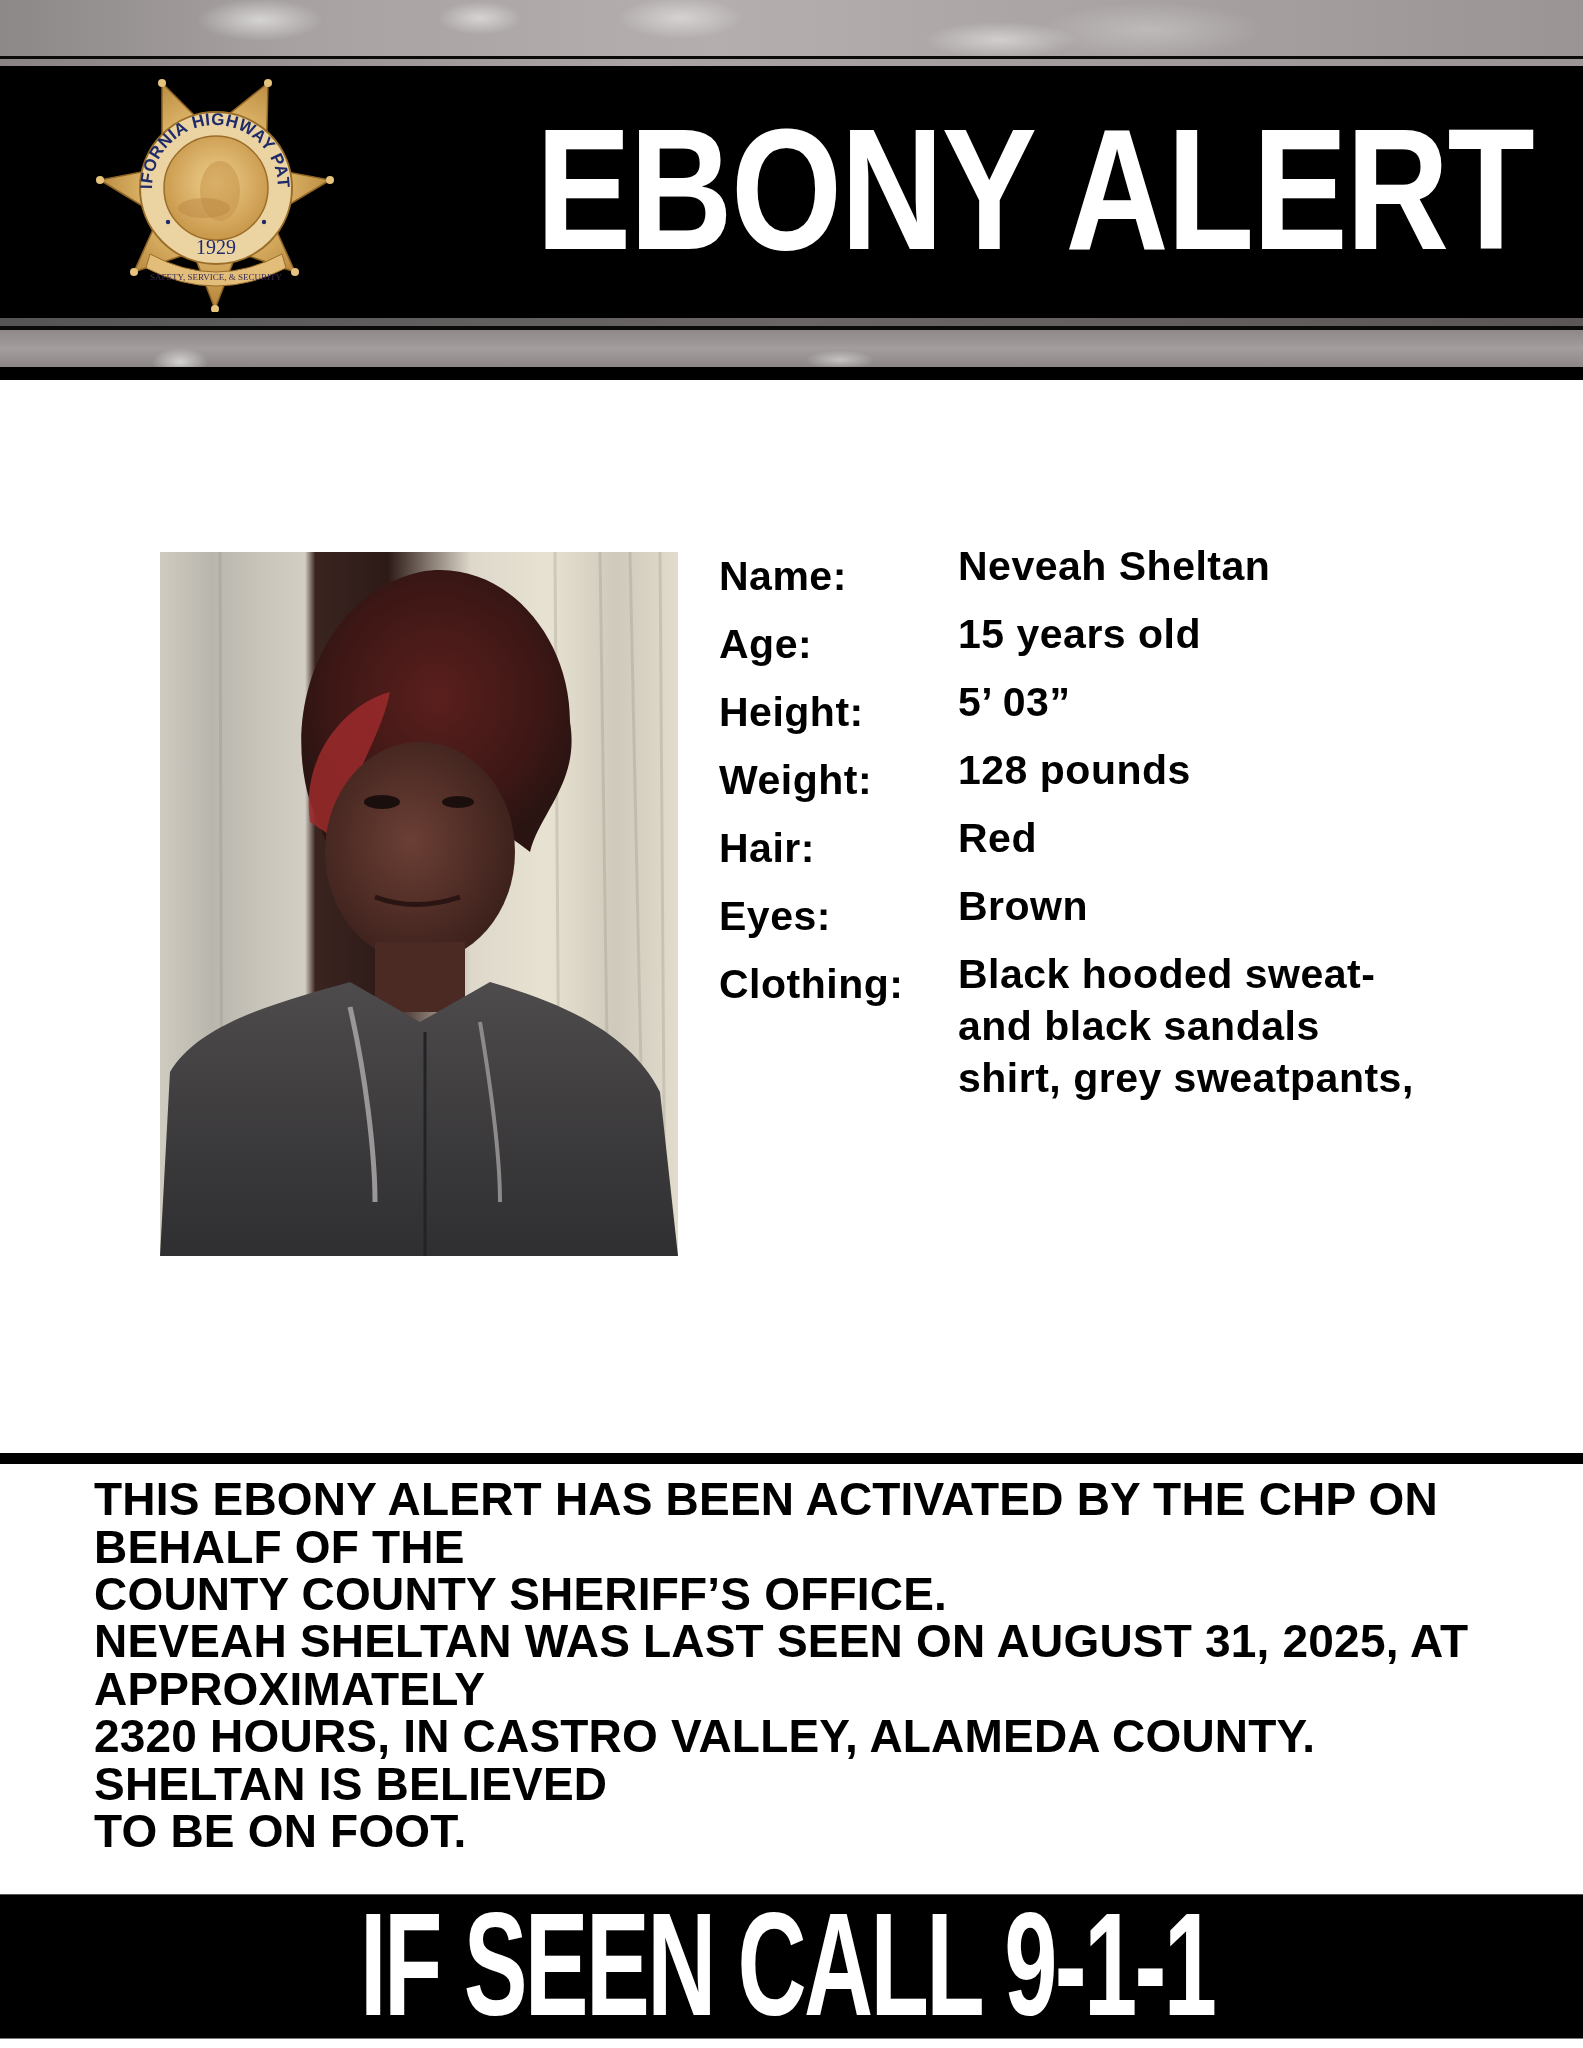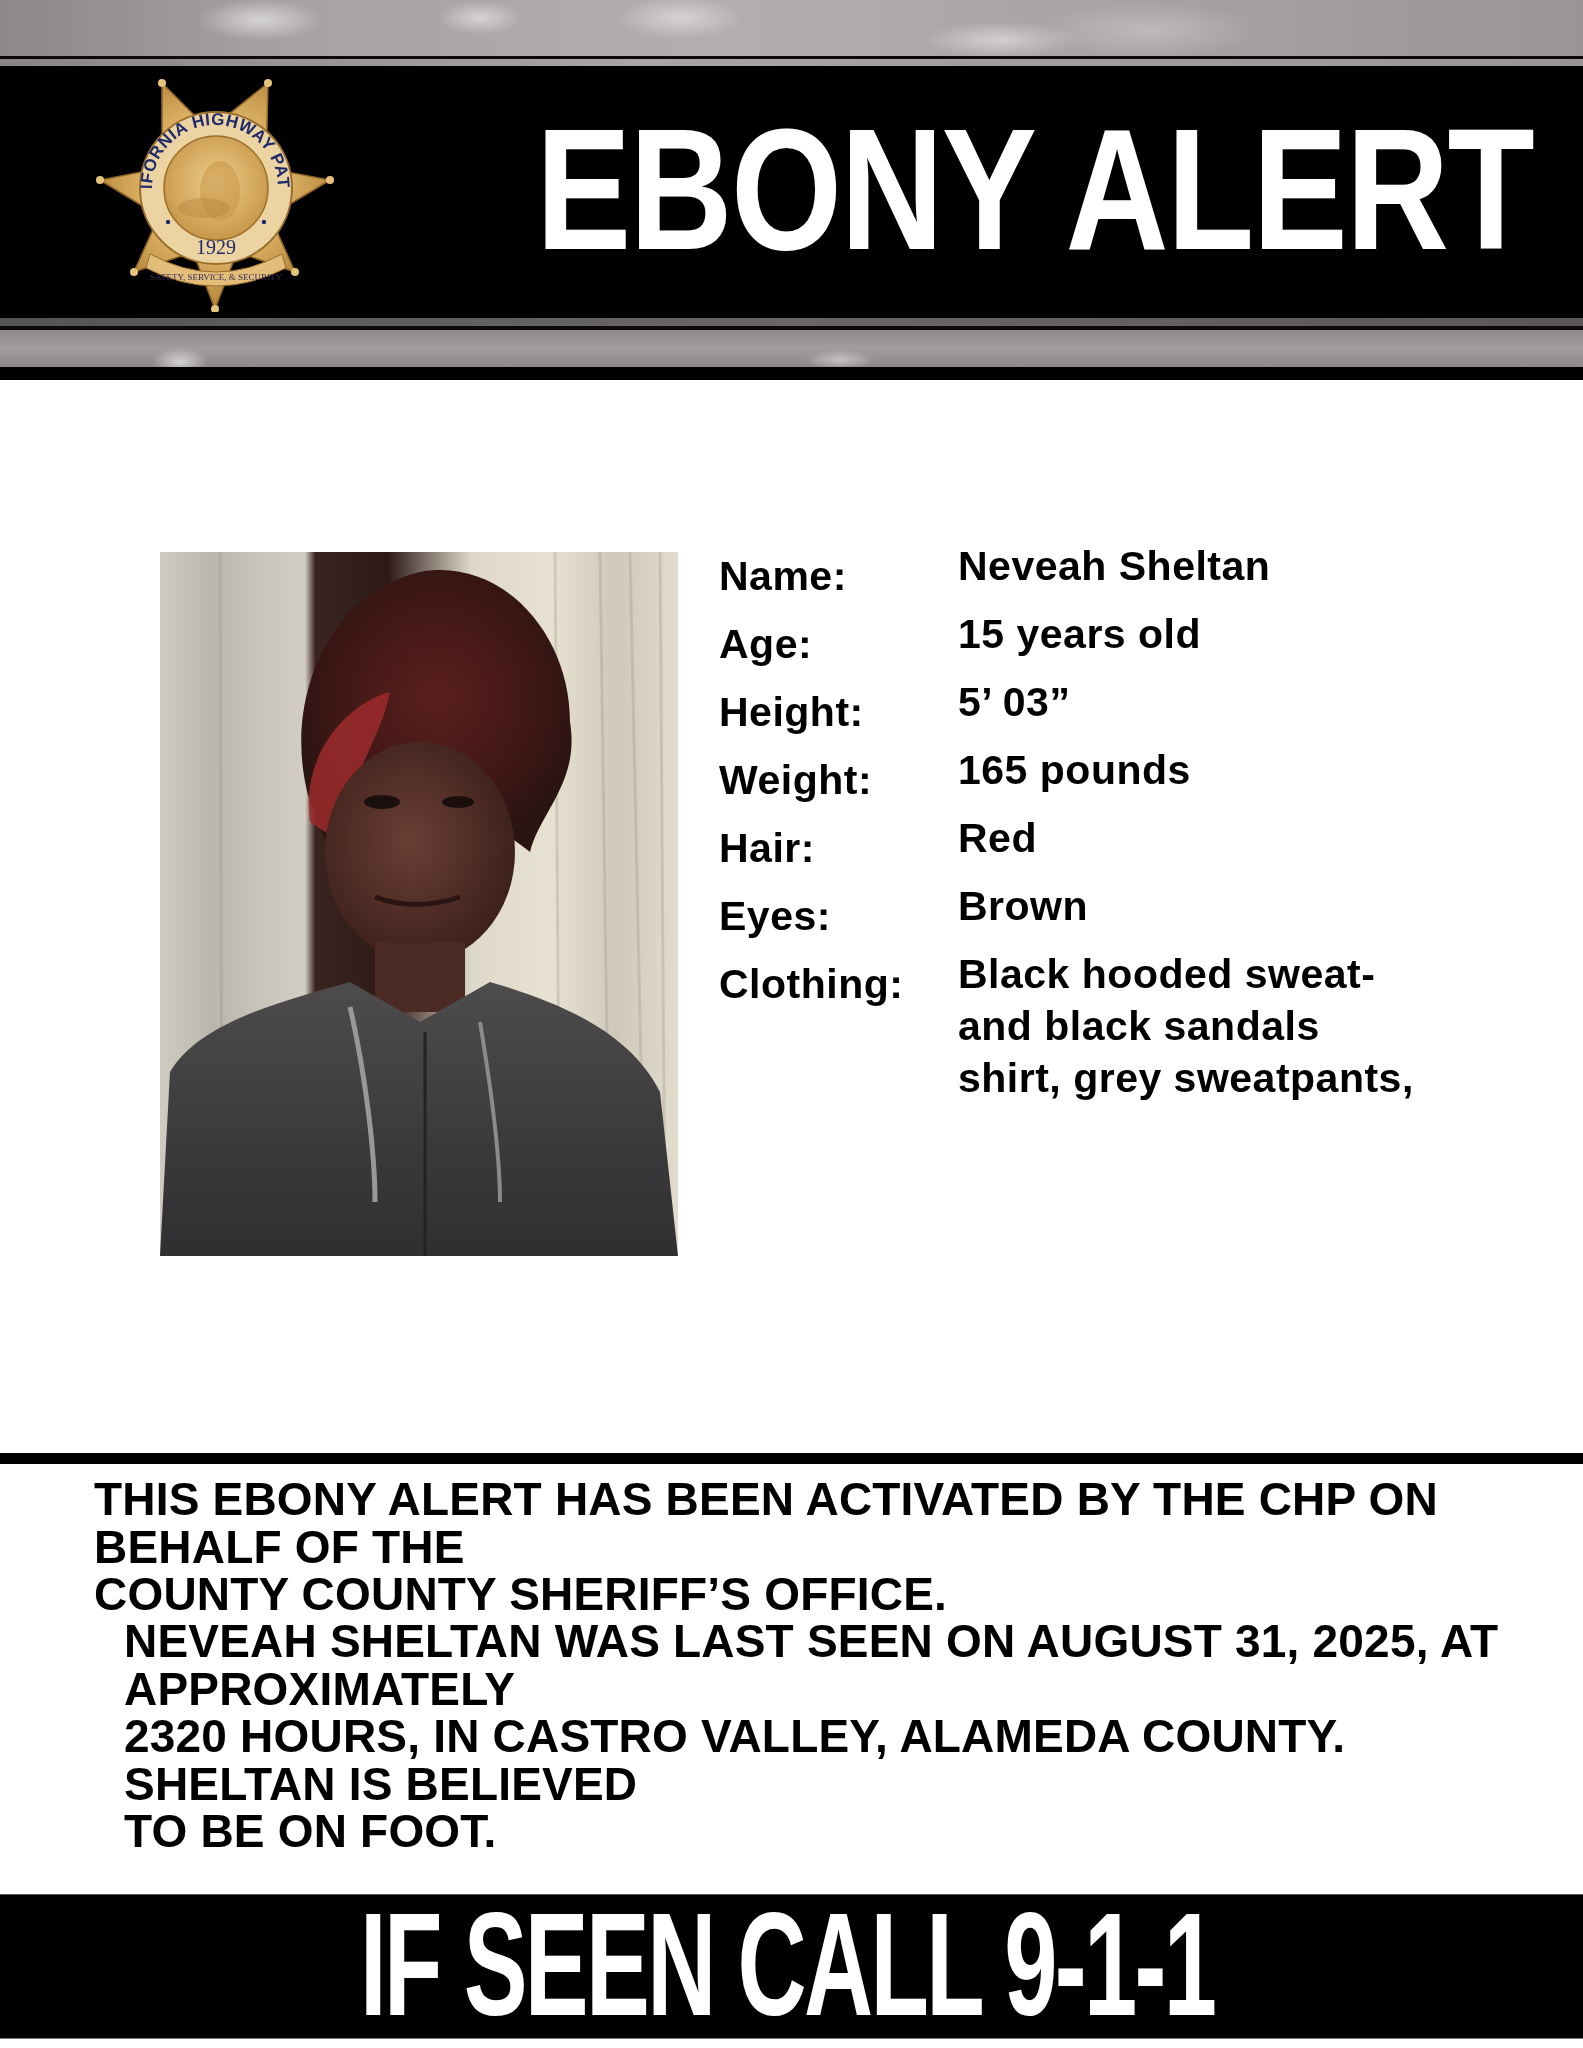--- a/index.html
+++ b/index.html
@@ -53,21 +53,21 @@
   .row .lbl { position: absolute; left: 0; top: 0; white-space: nowrap; margin-top: 10px; }
   .row .val { position: absolute; left: 239px; top: 0; width: 530px; }
 
   
   .rule { position: absolute; left: 0; top: 1453px; width: 1583px; height: 11px; background: #000; }
   .para {
     position: absolute; left: 94px; width: 1420px; font-weight: bold; font-size: 46px; line-height: 47.5px;
     letter-spacing: 0.2px;
   }
   .p1 { top: 1476px; }
-  .p2 { top: 1618px; margin-left: 30px; }
+  .p2 { top: 1618px; }
 
   
   .footer { position: absolute; left: 0; top: 1894px; width: 1583px; height: 143px; background: #000; border-top: 1px solid #555; border-bottom: 1px solid #777; }
   .footer-text {
     position: absolute; left: 360px; top: 1892px; height: 140px; white-space: nowrap;
     color: #fff; font-weight: bold; font-size: 146px; line-height: 146px; letter-spacing: -4px;
     transform-origin: left top; transform: scaleX(0.655);
   }
 </style>
 </head>
@@ -183,21 +183,21 @@
   <div class="row" style="top:68px;">
     <span class="lbl">Age:</span>
     <span class="val">15 years old</span>
   </div>
   <div class="row" style="top:136px;">
     <span class="lbl">Height:</span>
     <span class="val">5’ 03”</span>
   </div>
   <div class="row" style="top:204px;">
     <span class="lbl">Weight:</span>
-    <span class="val">165 pounds</span>
+    <span class="val">128 pounds</span>
   </div>
   <div class="row" style="top:272px;">
     <span class="lbl">Hair:</span>
     <span class="val">Red</span>
   </div>
   <div class="row" style="top:340px;">
     <span class="lbl">Eyes:</span>
     <span class="val">Brown</span>
   </div>
   <div class="row" style="top:408px;">

